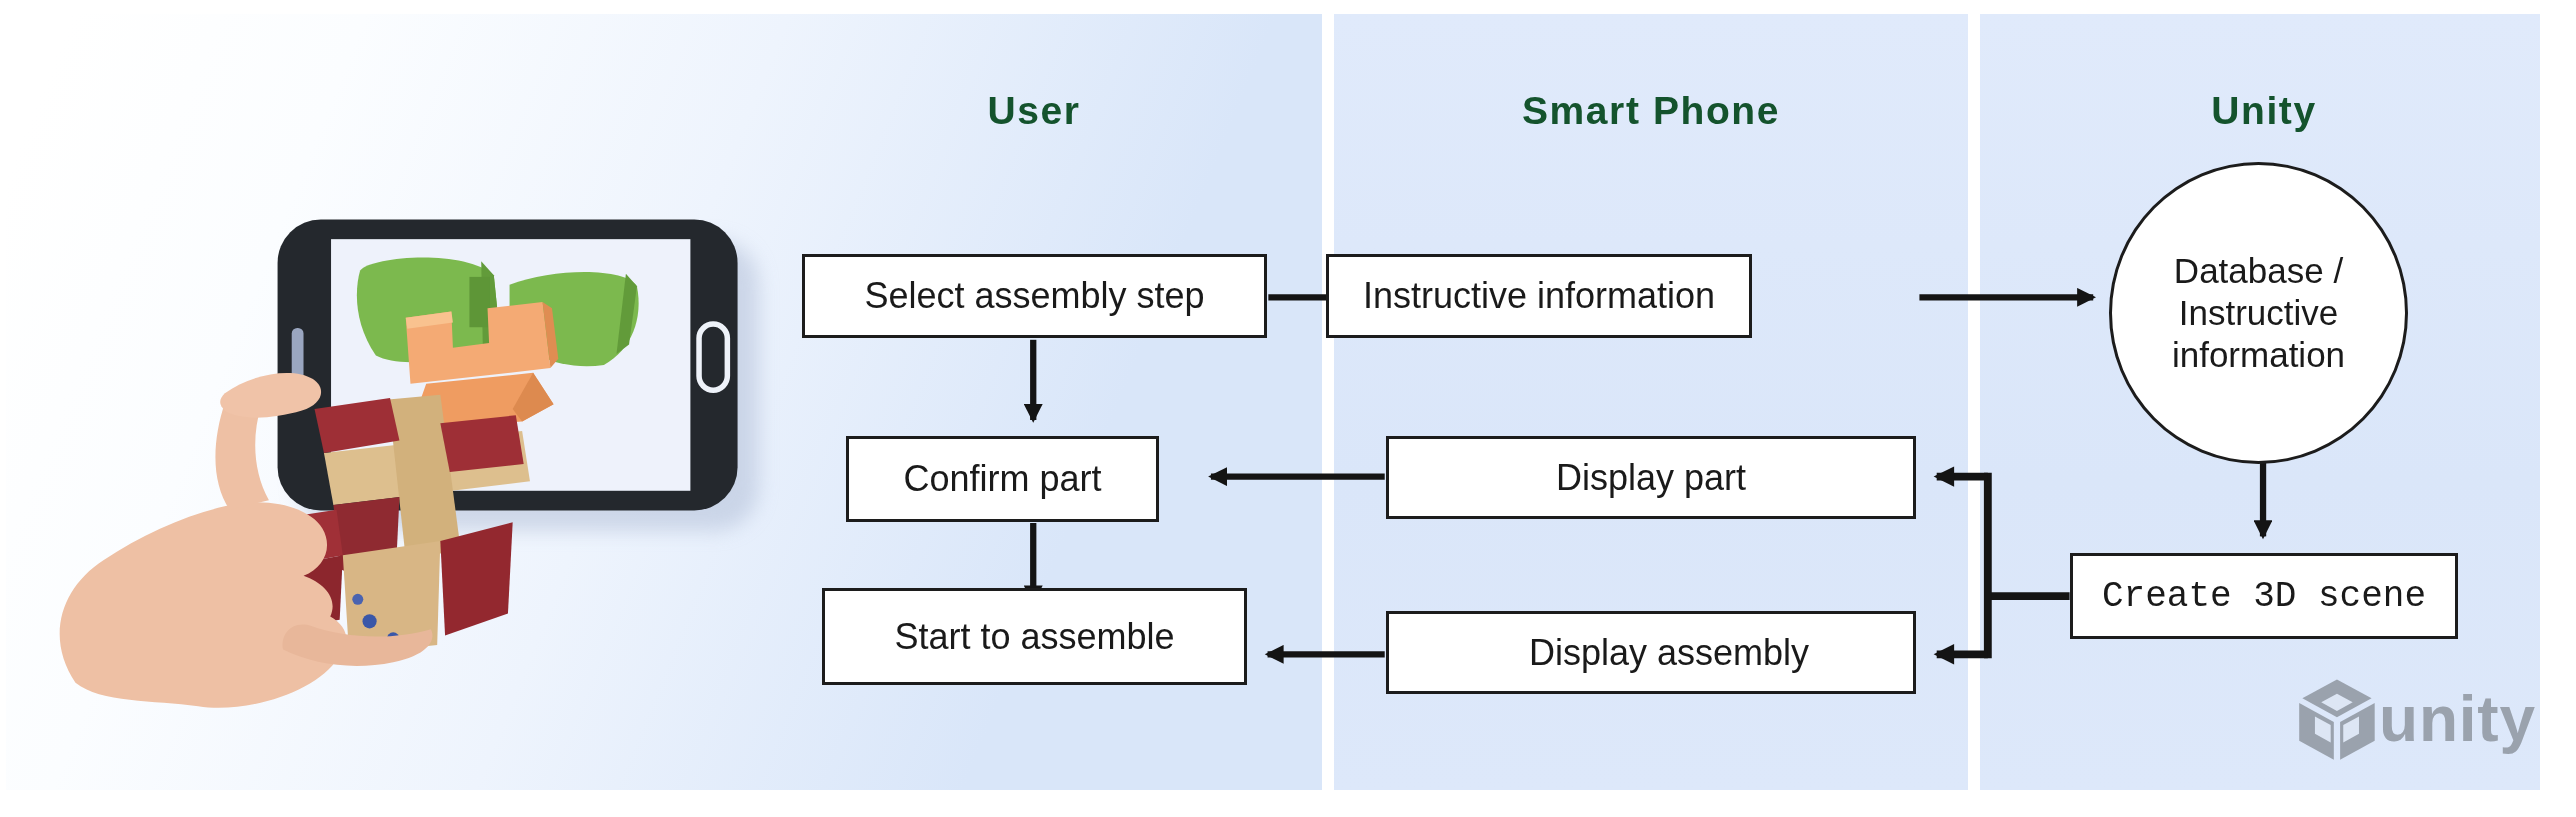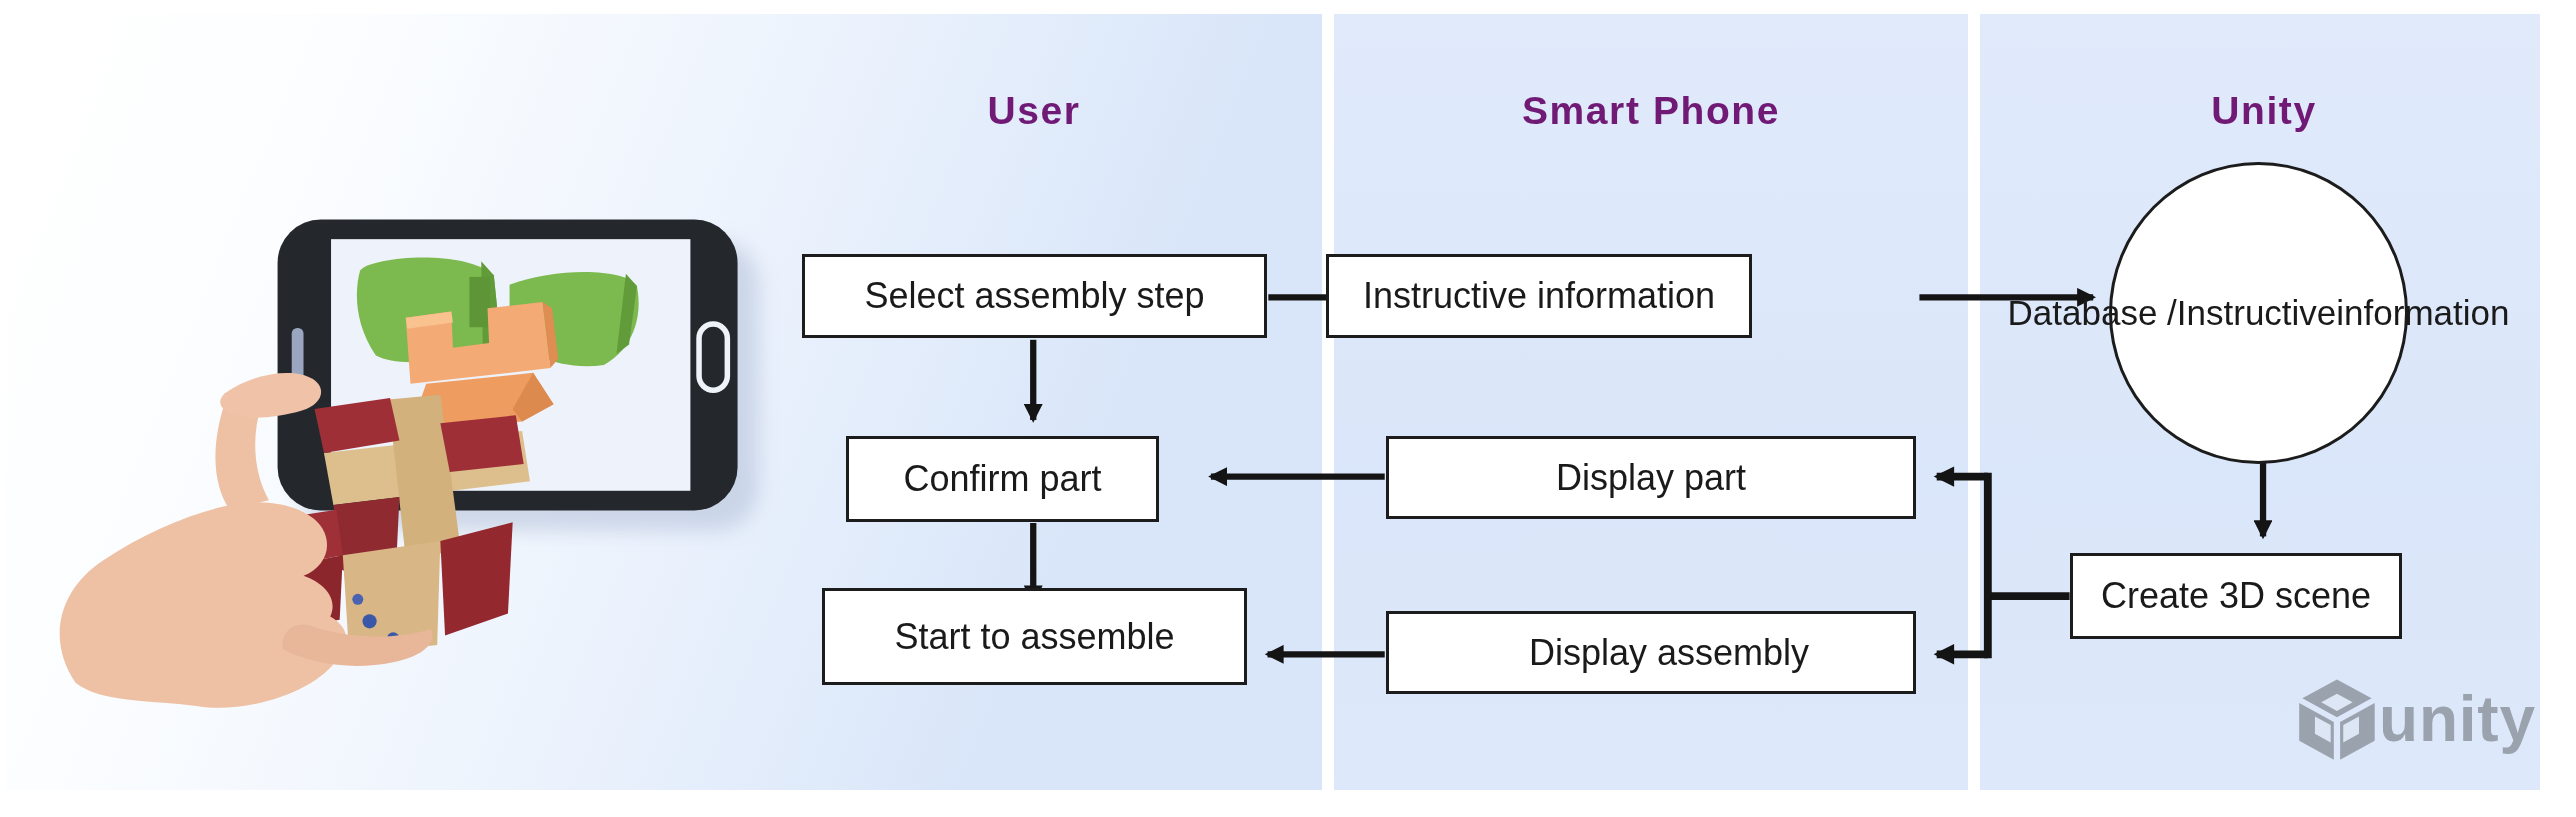--- a/index.html
+++ b/index.html
@@ -14,44 +14,44 @@
   .panel-user{
     left:6.3px;width:1316px;
     background:linear-gradient(112deg,#ffffff 4%,#fbfdff 22%,#eef4fd 48%,#d9e6f9 78%);
   }
   .panel-phone{left:1334px;width:634px;background:linear-gradient(180deg,#e0eafb 0%,#dae6f9 60%,#dde8fa 100%);}
   .panel-unity{left:1980px;width:560px;background:linear-gradient(180deg,#e0eafb 0%,#dae6f9 60%,#dde8fa 100%);}
 
   .col-header{
     position:absolute;top:86px;height:50px;
     display:flex;align-items:center;justify-content:center;
-    font-size:39px;font-weight:bold;color:#701a75;letter-spacing:1.6px;
+    font-size:39px;font-weight:bold;color:#14532d;letter-spacing:1.6px;
   }
   .hdr-user{left:802px;width:464px;}
   .hdr-phone{left:1386px;width:530px;}
   .hdr-unity{left:2070px;width:388px;}
 
   .node{
     position:absolute;box-sizing:border-box;
     background:#ffffff;border:3.1px solid #1c1c1c;
     display:flex;align-items:center;justify-content:center;
     font-size:36px;color:#1a1a1a;white-space:nowrap;
   }
   .n-select{left:802px;top:254px;width:465px;height:84px;}
   .n-instructive{left:1326px;top:254px;width:426px;height:84px;}
   .n-confirm{left:846px;top:436px;width:313px;height:86px;}
   .n-displaypart{left:1386px;top:436px;width:530px;height:83px;}
   .n-start{left:822px;top:588px;width:425px;height:97px;}
   .n-displayassembly{left:1386px;top:611px;width:530px;height:83px;padding-left:36px;}
-  .n-create3d{left:2070px;top:553px;width:332px;height:86px;}
+  .n-create3d{left:2070px;top:553px;width:388px;height:86px;font-family:Liberation Mono, monospace;}
 
   .n-circle{
     left:2109px;top:162px;width:299px;height:302px;
     border-radius:50%;
-    flex-direction:row;
+    flex-direction:column;
     font-size:35px;line-height:1.2;text-align:right;
   }
   .n-circle span{display:block;}
 
   .svg-layer{position:absolute;left:0;top:0;pointer-events:none;}
 
   .unity-wordmark{
     position:absolute;left:2379px;top:683px;width:157px;height:71px;
     display:flex;align-items:center;
     font-size:64px;font-weight:bold;color:#9aa2ad;letter-spacing:0.8px;

